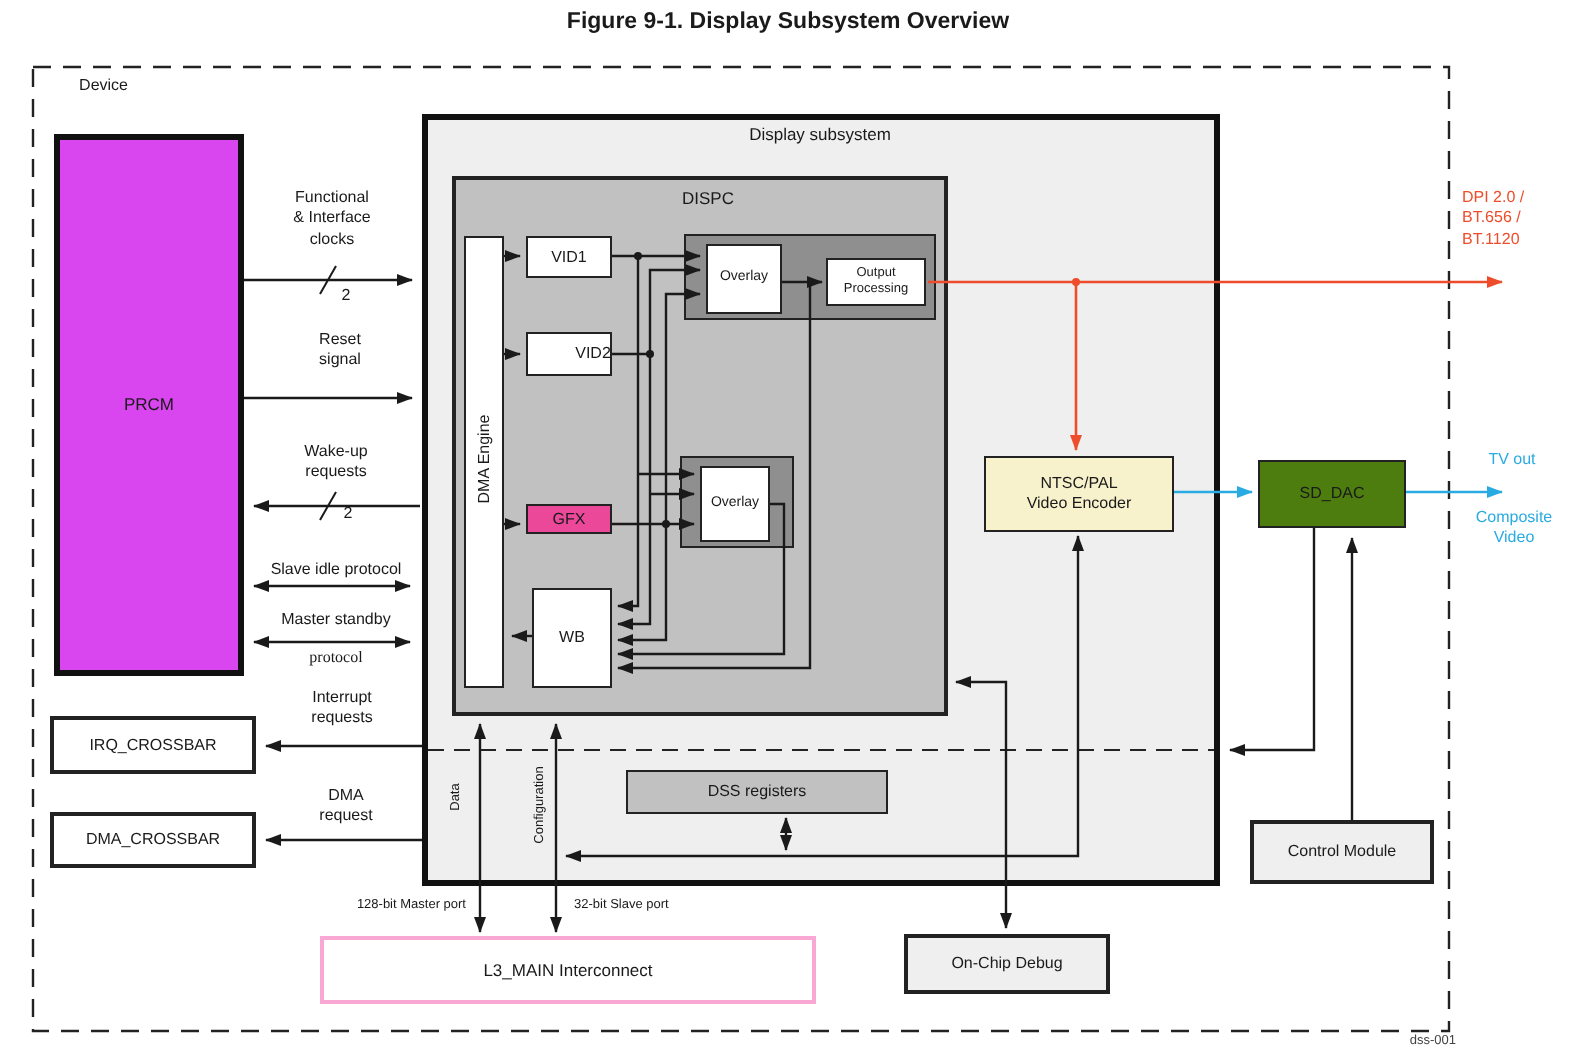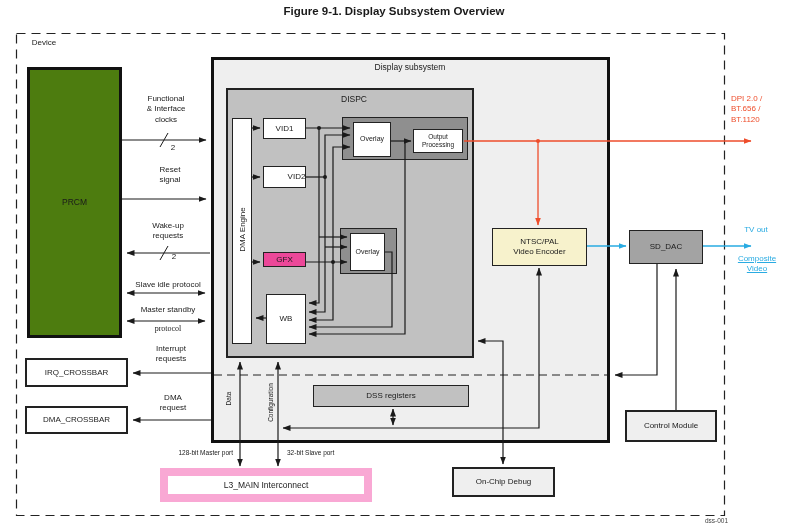--- a/index.html
+++ b/index.html
@@ -21,50 +21,50 @@
 </head>
 <body>
 
 <div class="canvas">
 
   <div class="ttl">Figure 9-1. Display Subsystem Overview</div>
 
   <div class="bx" style="left:211px;top:57px;width:399px;height:386px;background:#EFEFEF;border:3px solid #111;"></div>
   <div class="lbl" style="left:330px;top:62px;width:160px;font-size:8.5px;">Display subsystem</div>
 
-  <div class="bx" style="left:27px;top:67px;width:95px;height:271px;background:#4d7c0f;border:3px solid #111;font-size:8.5px;">PRCM</div>
+  <div class="bx" style="left:27px;top:67px;width:95px;height:271px;background:#d946ef;border:3px solid #111;font-size:8.5px;">PRCM</div>
 
   <div class="bx" style="left:226px;top:88px;width:248px;height:270px;background:#C1C1C1;border:2px solid #222;"></div>
   <div class="lbl" style="left:294px;top:94px;width:120px;font-size:8.5px;">DISPC</div>
 
   <div class="bx" style="left:232px;top:118px;width:20px;height:226px;background:#fff;border:1.5px solid #222;"></div>
   <div class="vlbl" style="left:192px;top:225px;width:100px;font-size:8px;">DMA Engine</div>
 
   <div class="bx" style="left:263px;top:118px;width:43px;height:21px;background:#fff;border:1.5px solid #222;">VID1</div>
   <div class="bx" style="left:263px;top:166px;width:43px;height:22px;background:#fff;border:1.5px solid #222;padding-left:24px;">VID2</div>
   <div class="bx" style="left:263px;top:252px;width:43px;height:15px;background:#ec4899;border:1.5px solid #222;">GFX</div>
   <div class="bx" style="left:266px;top:294px;width:40px;height:50px;background:#fff;border:1.5px solid #222;">WB</div>
 
   <div class="bx" style="left:342px;top:117px;width:126px;height:43px;background:#8F8F8F;border:1px solid #222;"></div>
   <div class="bx" style="left:353px;top:122px;width:38px;height:35px;background:#fff;border:1px solid #222;font-size:7px;">Overlay</div>
   <div class="bx sm" style="left:413px;top:129px;width:50px;height:24px;background:#fff;border:1px solid #222;">Output
 Processing</div>
 
   <div class="bx" style="left:340px;top:228px;width:57px;height:46px;background:#8F8F8F;border:1px solid #222;"></div>
   <div class="bx" style="left:350px;top:233px;width:35px;height:38px;background:#fff;border:1px solid #222;font-size:7px;">Overlay</div>
 
-  <div class="bx" style="left:313px;top:385px;width:156px;height:22px;background:#C1C1C1;border:1px solid #222;">DSS registers</div>
+  <div class="bx" style="left:313px;top:385px;width:131px;height:22px;background:#C1C1C1;border:1px solid #222;">DSS registers</div>
 
   <div class="bx" style="left:492px;top:228px;width:95px;height:38px;background:#F7F2CC;border:1.5px solid #222;">NTSC/PAL
 Video Encoder</div>
-  <div class="bx" style="left:629px;top:230px;width:74px;height:34px;background:#a3a3a3;border:1.5px solid #222;">SD_DAC</div>
+  <div class="bx" style="left:629px;top:230px;width:74px;height:34px;background:#4d7c0f;border:1.5px solid #222;">SD_DAC</div>
 
   <div class="bx" style="left:625px;top:410px;width:92px;height:32px;background:#EFEFEF;border:2px solid #222;">Control Module</div>
   <div class="bx" style="left:452px;top:467px;width:103px;height:30px;background:#EFEFEF;border:2px solid #222;">On-Chip Debug</div>
-  <div class="bx" style="left:160px;top:468px;width:212px;height:34px;background:#fff;border:8px solid #f9a8d4;font-size:8.5px;">L3_MAIN Interconnect</div>
+  <div class="bx" style="left:160px;top:468px;width:248px;height:34px;background:#fff;border:2px solid #f9a8d4;font-size:8.5px;">L3_MAIN Interconnect</div>
 
   <div class="bx" style="left:25px;top:406px;width:103px;height:28px;background:#fff;border:2px solid #222;">DMA_CROSSBAR</div>
   <div class="bx" style="left:25px;top:358px;width:103px;height:29px;background:#fff;border:2px solid #222;">IRQ_CROSSBAR</div>
 
   <svg class="wires" width="788" height="531">
     <defs>
       <marker id="ab" markerWidth="8" markerHeight="6" refX="7.5" refY="3" orient="auto-start-reverse" markerUnits="userSpaceOnUse">
         <path d="M0,0 L8,3 L0,6 Z" fill="#1a1a1a"></path>
       </marker>
       <marker id="ao" markerWidth="8" markerHeight="6" refX="7.5" refY="3" orient="auto-start-reverse" markerUnits="userSpaceOnUse">
@@ -136,21 +136,21 @@
       <path d="M538,141 V225" marker-end="url(#ao)"></path>
     </g>
     <circle cx="538" cy="141" r="2" fill="#EE4D2B"></circle>
 
     <g fill="none" stroke="#29ABE2" stroke-width="1.3">
       <path d="M587,246 H626" marker-end="url(#ac)"></path>
       <path d="M703,246 H751" marker-end="url(#ac)"></path>
     </g>
   </svg>
 
-  <div class="lbl" style="left:24px;top:38px;width:40px;text-align:center;">Device</div>
+  <div class="lbl" style="left:24px;top:38px;width:40px;text-align:right;">Device</div>
 
   <div class="lbl" style="left:128px;top:94px;width:76px;">Functional
 &amp; Interface
 clocks</div>
   <div class="lbl" style="left:167px;top:143px;width:12px;">2</div>
 
   <div class="lbl" style="left:130px;top:165px;width:80px;">Reset
 signal</div>
 
   <div class="lbl" style="left:128px;top:221px;width:80px;">Wake-up
@@ -171,18 +171,18 @@
   <div class="vlbl" style="left:230px;top:399px;width:80px;">Configuration</div>
 
   <div class="lbl sm" style="left:140px;top:449px;width:93px;text-align:right;">128-bit Master port</div>
   <div class="lbl sm" style="left:287px;top:449px;width:70px;text-align:left;">32-bit Slave port</div>
 
   <div class="lbl orange" style="left:731px;top:94px;width:54px;text-align:left;">DPI 2.0 /
 BT.656 /
 BT.1120</div>
 
   <div class="lbl cyan" style="left:729px;top:225px;width:54px;">TV out</div>
-  <div class="lbl cyan" style="left:727px;top:254px;width:60px;text-decoration:underline;">Composite
+  <div class="lbl cyan" style="left:727px;top:254px;width:60px;">Composite
 Video</div>
 
   <div class="lbl sm" style="left:688px;top:517px;width:40px;text-align:right;color:#444;">dss-001</div>
 
 </div>
 
 </body></html>

